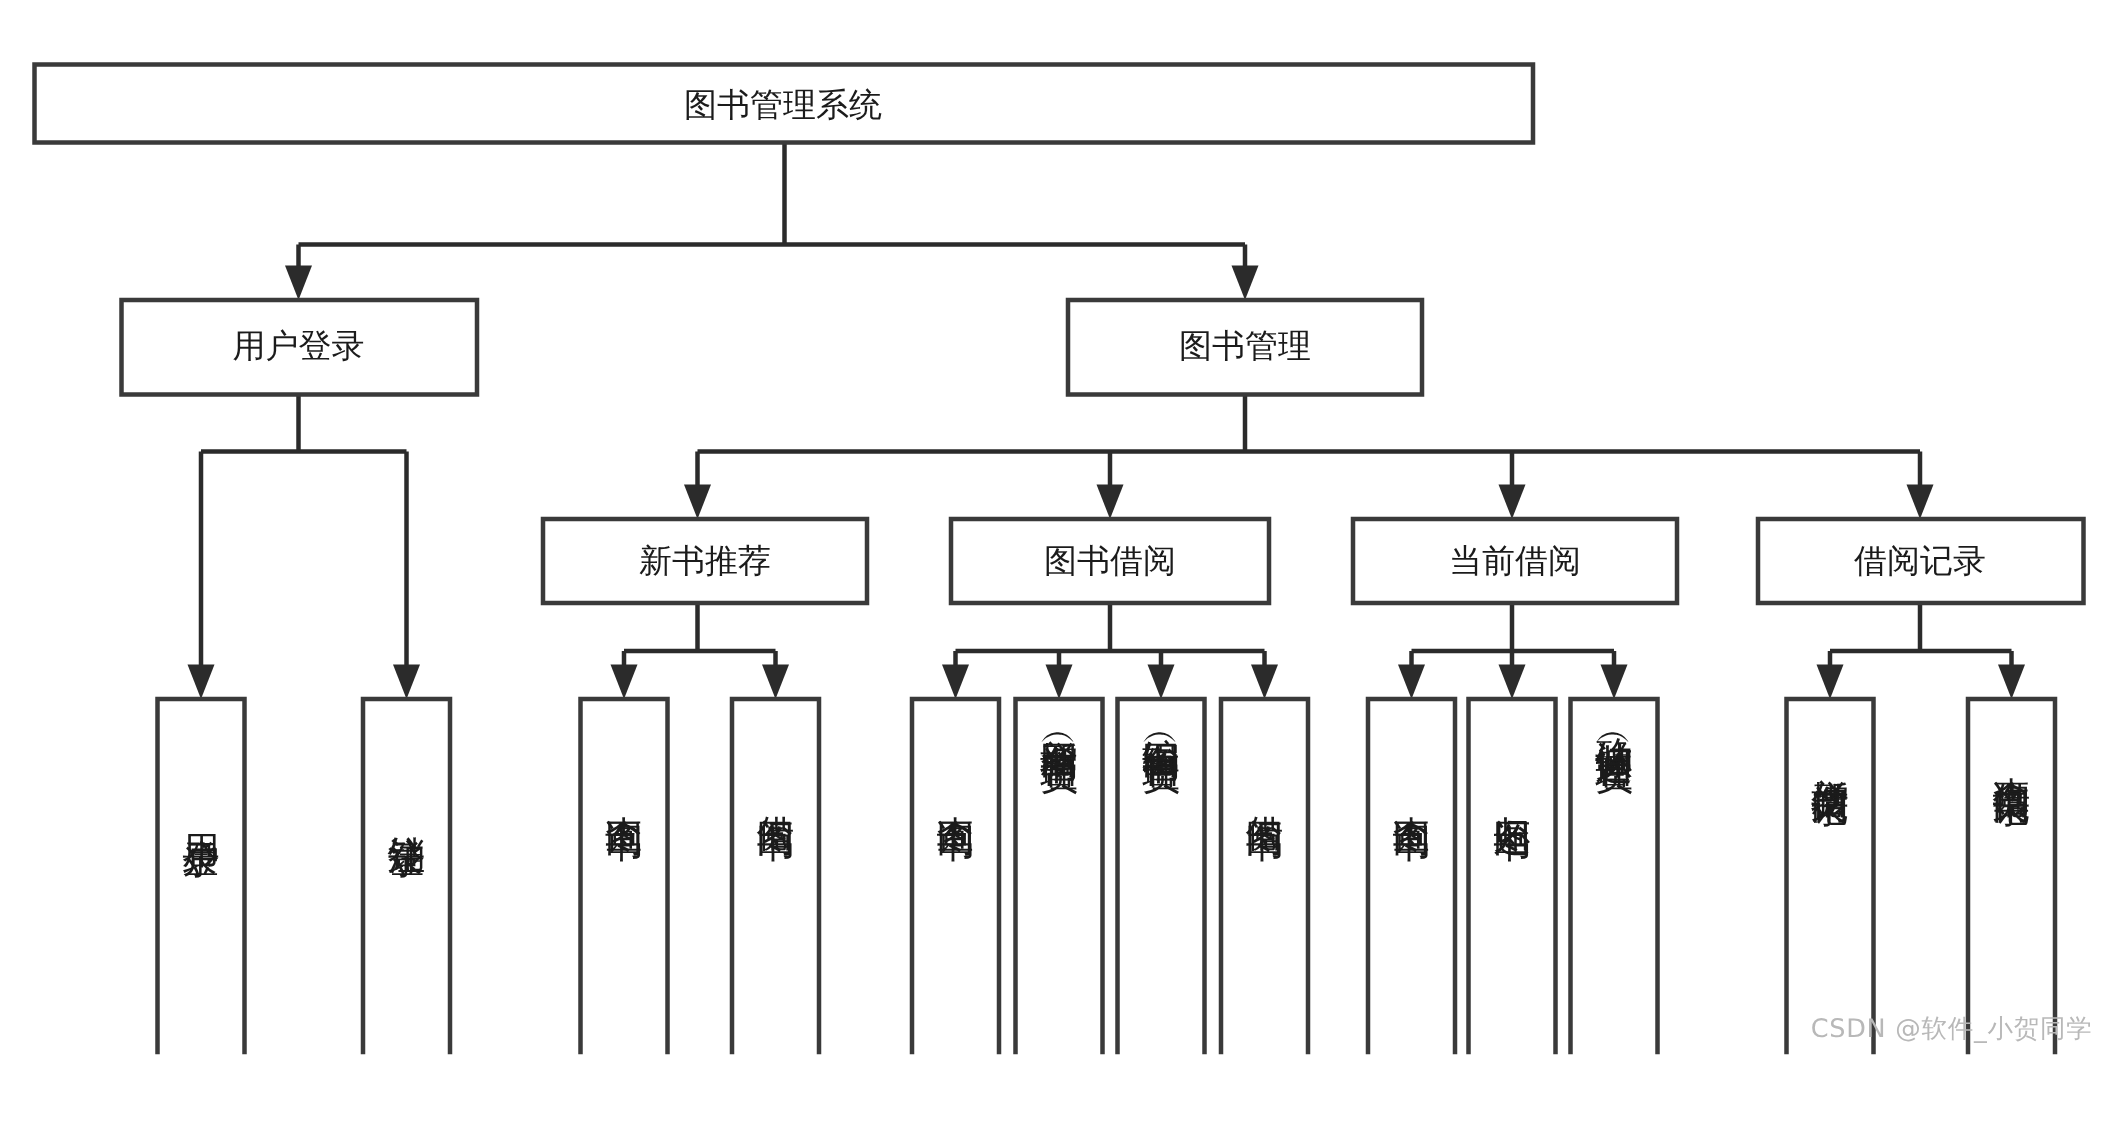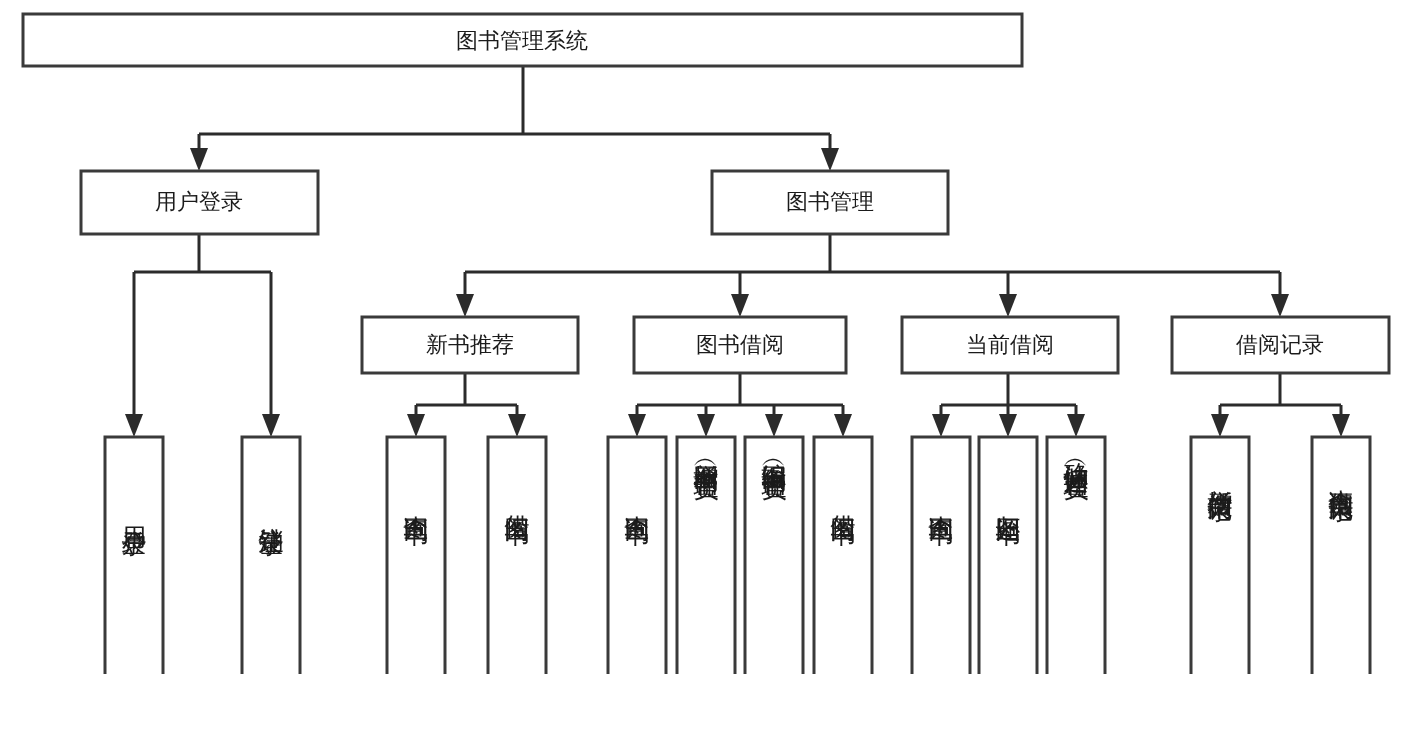--- a/index.html
+++ b/index.html
@@ -9,20 +9,21 @@
   }
   body {
     font-family: "DejaVu Sans", "Liberation Sans", sans-serif;
   }
   #canvas {
     position: relative;
     width: 1405px;
     height: 674px;
     background: #ffffff;
     overflow: hidden;
+    margin-top: 29px;
   }
   svg.diagram {
     position: absolute;
     left: 0;
     top: 0;
     width: 1405px;
     height: 747px;
   }
   .node-rect {
     fill: #ffffff;
@@ -222,13 +223,14 @@
     <span class="leaf-label" style="margin-top:6px;">确认归还（管理员）</span>
   </div>
 
   <div class="leaf-label-holder" style="left:1191px; top:437px; width:58px; height:298px;">
     <span class="leaf-label" style="margin-top:32px;">新增借阅记录</span>
   </div>
   <div class="leaf-label-holder" style="left:1312px; top:437px; width:58px; height:298px;">
     <span class="leaf-label" style="margin-top:32px;">查询借阅记录</span>
   </div>
 
+  <div class="watermark">CSDN @软件_小贺同学</div>
 </div>
 
 </body></html>

